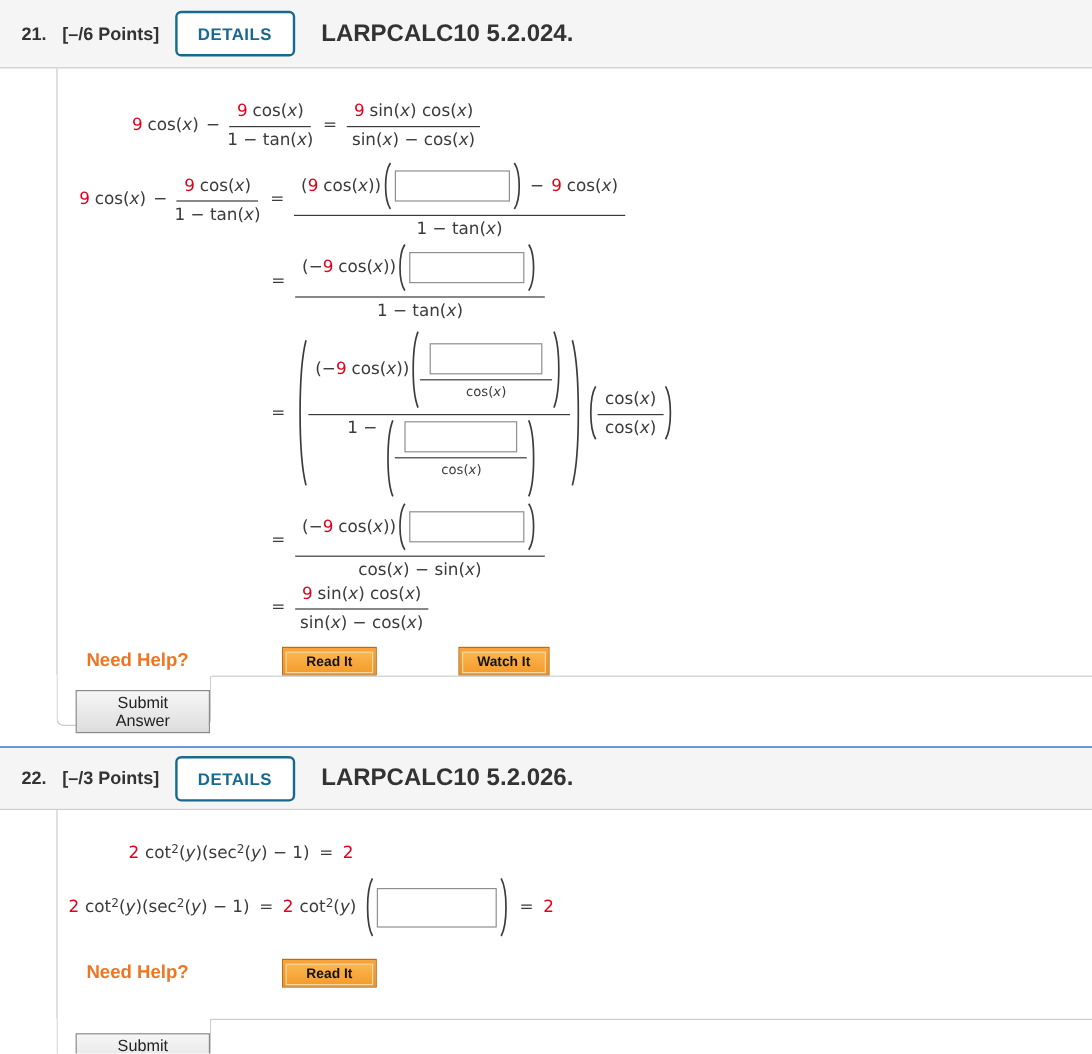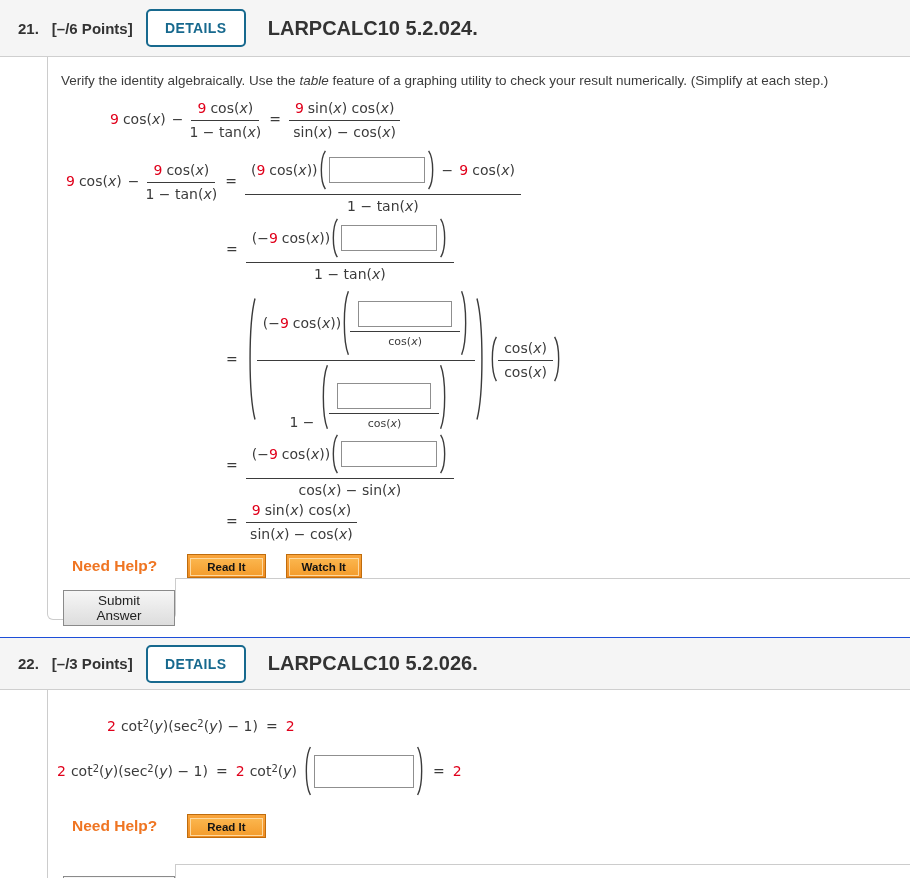--- a/index.html
+++ b/index.html
@@ -48,37 +48,37 @@
   .ml4 { margin-left:4px; }
   .ml5 { margin-left:5px; }
   .mx6 { margin-left:6px; margin-right:6px; }
   .eqs { margin-left:8px; margin-right:8px; }
   .frac { display:inline-flex; flex-direction:column; align-items:center; }
   .frac > .num {
     display:flex; align-items:center; justify-content:center;
     border-bottom:1px solid #3b3b3b; padding:2px 6px 4px 6px;
   }
   .frac > .den {
-    display:flex; align-items:flex-end; justify-content:center; padding-top:3px;
+    display:flex; align-items:flex-start; justify-content:center; padding-top:3px;
   }
   .den-sm { font-size:11px; }
   .ibox {
     width:96px; height:26px; border:1px solid #8f8f8f; background:#fff;
     margin:0 2px; padding:0; box-sizing:border-box;
   }
   .ibox.sm { width:94px; height:26px; }
   .ibox.lg { width:100px; height:33px; }
   sup.s2 { font-size:10px; line-height:0; position:relative; top:-2px; }
   
   .par { display:inline-block; width:9px; flex:none; }
   .h40 { height:40px; } .h46 { height:46px; } .h50 { height:50px; }
   .h66 { height:66px; } .h126 { height:126px; width:11px; }
 
   
-  .help-row { display:flex; align-items:center; margin-left:24px; }
+  .help-row { display:flex; align-items:center; margin-left:24px;gap:48px; }
   .help-label { font-size:15.5px; font-weight:bold; color:#ef7522; }
   .hbtn {
     margin-left:30px; border:1px solid #bf6c0d; padding:2px;
     background:linear-gradient(#f9a53c,#ef8c21); cursor:pointer; display:inline-block;
   }
   .hbtn + .hbtn { margin-left:20px; }
   .hbtn-in {
     border:1px solid #fdd9a0; background:linear-gradient(#fbb54d,#f49d2e);
     padding:2px 16px; font-family:"Liberation Sans",sans-serif;
     font-size:11.5px; font-weight:bold; color:#141414; text-align:center;
@@ -104,21 +104,20 @@
 <body>
 
 <div class="band first">
   <span class="pnum">21.</span>
   <span class="ppoints">[–/6 Points]</span>
   <button class="details-btn">DETAILS</button>
   <span class="psource">LARPCALC10 5.2.024.</span>
 </div>
 
 <div class="content c21">
-  <div class="instr"><span>Verify the identity algebraically. Use the </span><i>table</i><span> feature of a graphing utility to check your result numerically. (Simplify at each step.)</span></div>
 
   <div class="mrow" style="margin-left:62px; margin-top:10px;">
     <span class="mt red">9</span>
     <span class="mt ml4">cos(<i>x</i>)</span>
     <span class="mt mx6">−</span>
     <span class="frac">
       <span class="num">
           <span class="mt red">9</span>
           <span class="mt ml4">cos(<i>x</i>)</span>
         </span>

